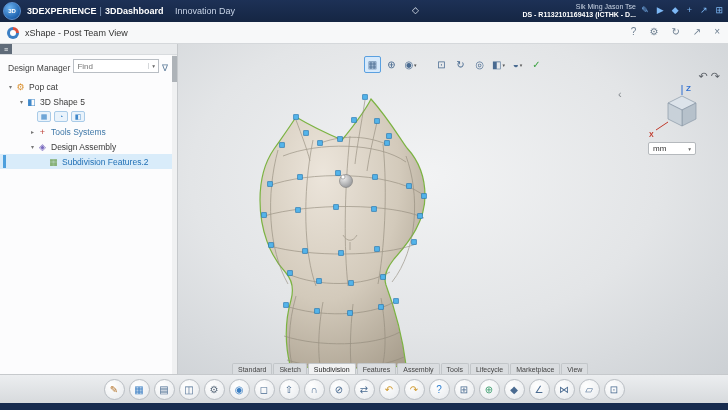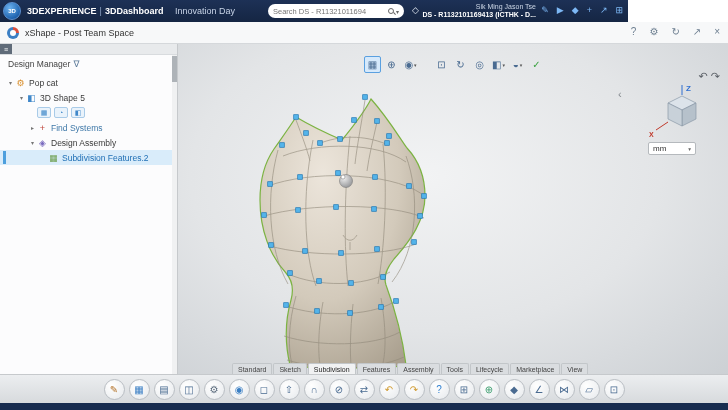--- a/index.html
+++ b/index.html
@@ -1,20 +1,20 @@
 <!DOCTYPE html>
 <html><head>
 <meta charset="utf-8">
 <style>
   *{margin:0;padding:0;box-sizing:border-box;}
   html,body{width:728px;height:410px;}
   body{position:relative;font-family:"Liberation Sans",sans-serif;overflow:hidden;background:#fff;}
 
   
-  #topbar{position:absolute;top:0;left:0;width:628px;height:22px;
+  #topbar{position:absolute;top:0;left:0;width:728px;height:22px;
     background:linear-gradient(#1d3156,#152643);color:#fff;}
   .logo{position:absolute;left:3px;top:2px;width:18px;height:18px;border-radius:50%;
     background:radial-gradient(circle at 35% 30%,#6cb2ef,#1f64b0 70%,#14406f);
     border:1px solid #5a8fd0;display:flex;align-items:center;justify-content:center;
     font-size:6px;font-weight:bold;color:#fff;}
   .brand{position:absolute;left:27px;top:6px;font-size:9px;white-space:nowrap;}
   .brand .b1{font-weight:bold;}
   .brand .sep{color:#8fa3c4;margin:0 3px;}
   .brand .b2{font-weight:bold;}
   .brand .b3{color:#c7d3e6;margin-left:9px;}
@@ -102,60 +102,59 @@
 </style>
 </head>
 <body>
 
 <div id="topbar">
   <div class="logo">3D</div>
   <div class="brand">
     <span class="b1">3DEXPERIENCE</span><span class="sep">|</span><span class="b2">3DDashboard</span>
     <span class="b3">Innovation Day</span>
   </div>
-  <div class="searchbox">
-    <input type="text" readonly="" placeholder="Search DS - R11321011694" style="">
-    <span class="mag"></span>
-    <span class="sb-caret">▾</span>
-  </div>
   <span class="tag-icon">◇</span>
   <div class="userblk">
     <div class="uname">Sik Ming Jason Tse</div>
     <div class="uorg">DS - R1132101169413 (ICTHK - D...</div>
   </div>
   <div id="topbar-icons">
       <span class="tb-icon">✎</span>
       <span class="tb-icon">▶</span>
       <span class="tb-icon">◆</span>
       <span class="tb-icon">+</span>
       <span class="tb-icon">↗</span>
       <span class="tb-icon">⊞</span>
     </div>
 </div>
 
 <div id="appbar">
   <div class="compass">
       <span></span>
     </div>
-  <div class="app-title">xShape - Post Team Space</div>
+  <div class="app-title">xShape - Post Team View</div>
   <div id="appbar-icons">
       <span class="ab-icon">?</span>
       <span class="ab-icon">⚙</span>
       <span class="ab-icon">↻</span>
       <span class="ab-icon">↗</span>
       <span class="ab-icon">×</span>
     </div>
 </div>
 
 <div id="leftpanel">
   <div class="panel-strip">
     <span class="strip-icon">≡</span>
   </div>
   <div class="dm-row">
     <span class="dm-title">Design Manager</span>
+    <span class="find-box">
+      <input type="text" readonly="" placeholder="Find" style="">
+      <span class="find-caret">▾</span>
+    </span>
     <span class="funnel">∇</span>
   </div>
   <div id="tree">
       <div class="tree-row" style="padding-left: 6px;">
         <span class="tree-exp">▾</span>
         <span class="tree-icon" style="color: rgb(217, 142, 43);">⚙</span>
         <span class="tree-label" style="color: rgb(58, 58, 58);">Pop cat</span>
       </div>
       <div class="tree-row" style="padding-left: 17px;">
         <span class="tree-exp">▾</span>
@@ -164,21 +163,21 @@
       </div>
       <div class="tree-row" style="padding-left: 28px;">
         <span class="tree-exp"></span>
         <span class="badge">▦</span>
         <span class="badge">◔</span>
         <span class="badge">◧</span>
       </div>
       <div class="tree-row" style="padding-left: 28px;">
         <span class="tree-exp">▸</span>
         <span class="tree-icon" style="color: rgb(192, 72, 62);">+</span>
-        <span class="tree-label" style="color: rgb(63, 120, 168);">Find Systems</span>
+        <span class="tree-label" style="color: rgb(63, 120, 168);">Tools Systems</span>
       </div>
       <div class="tree-row" style="padding-left: 28px;">
         <span class="tree-exp">▾</span>
         <span class="tree-icon" style="color: rgb(122, 107, 191);">◈</span>
         <span class="tree-label" style="color: rgb(58, 58, 58);">Design Assembly</span>
       </div>
       <div class="tree-row sel" style="padding-left: 39px;">
         <span class="accent"></span>
         <span class="tree-exp"></span>
         <span class="tree-icon" style="color: rgb(111, 160, 82);">▦</span>

